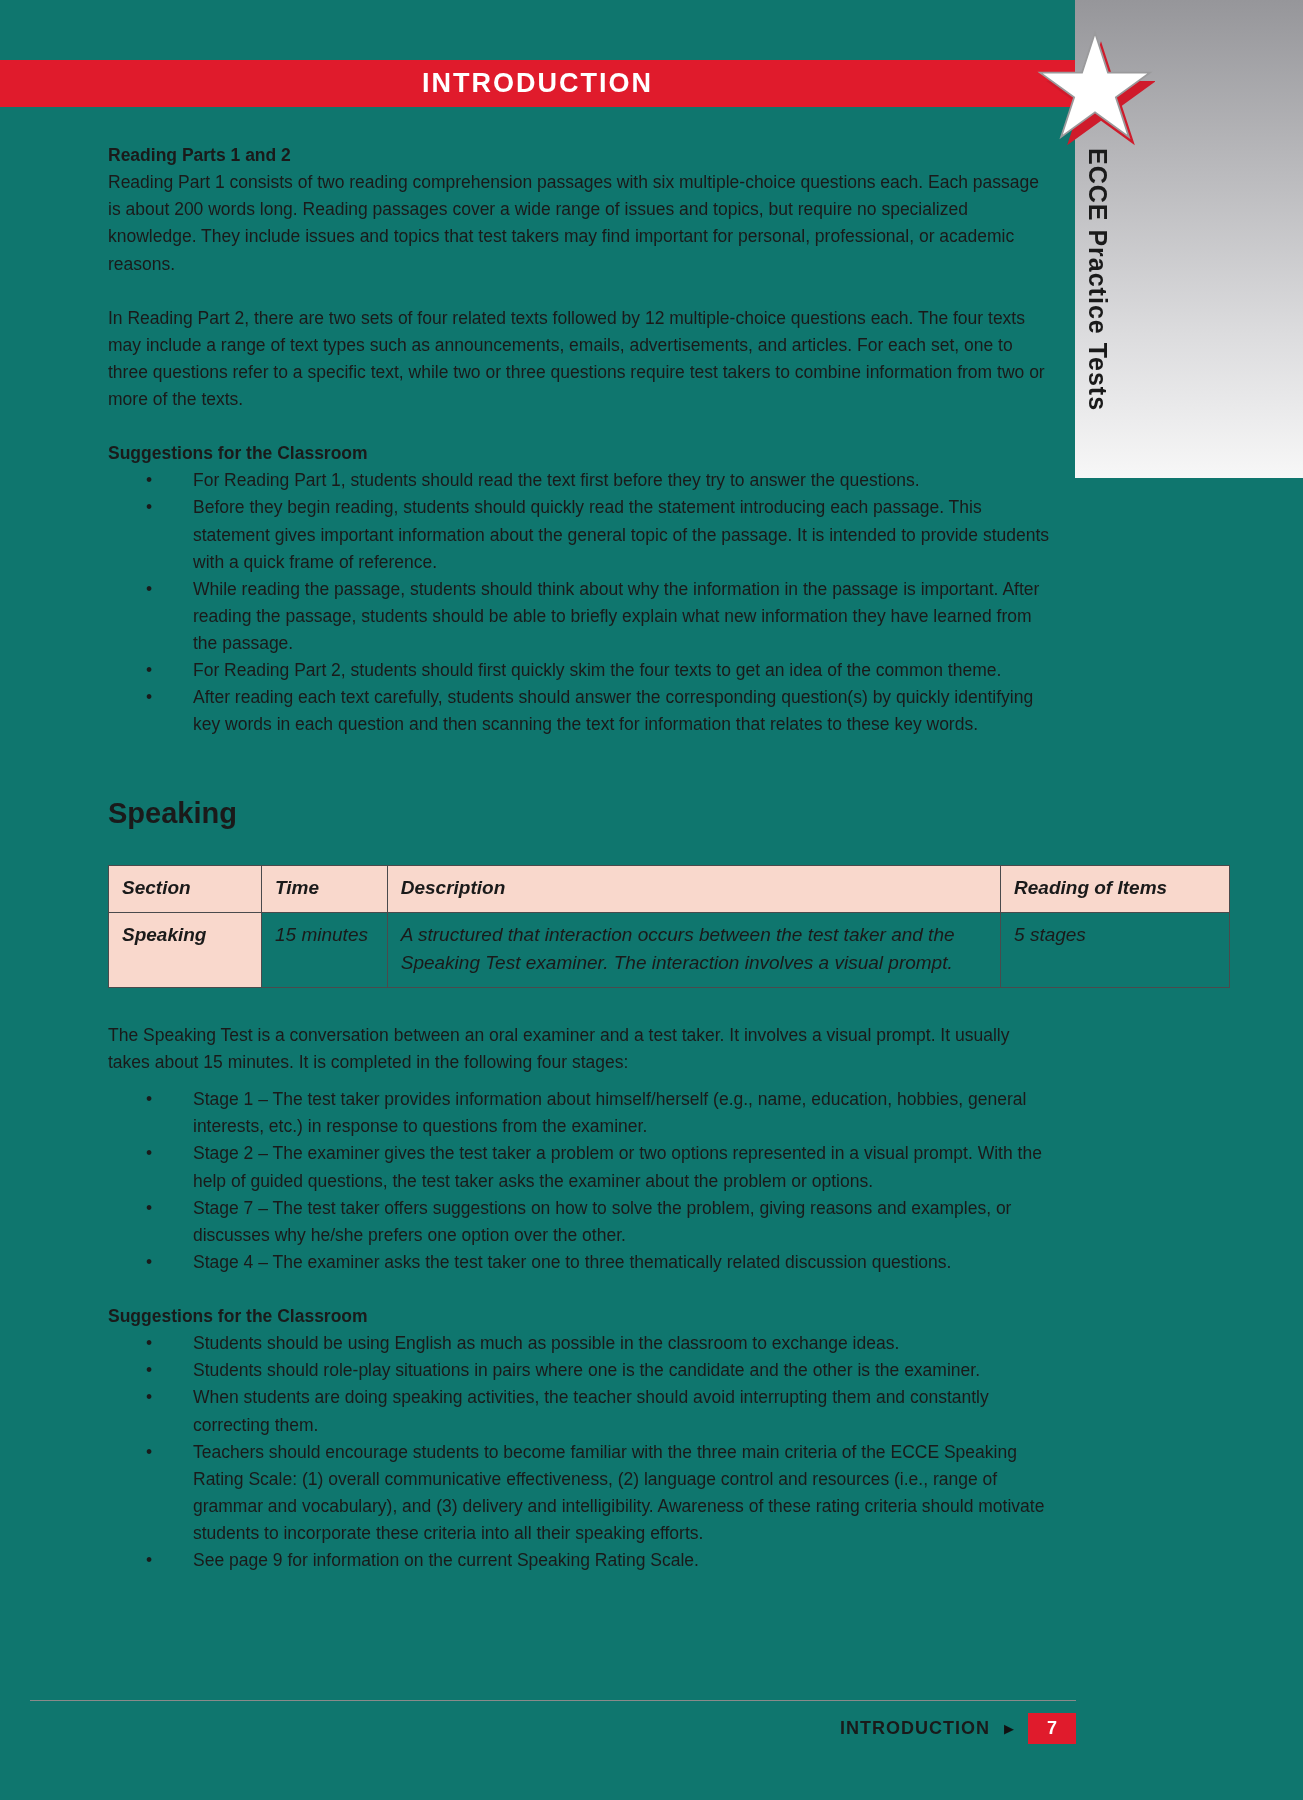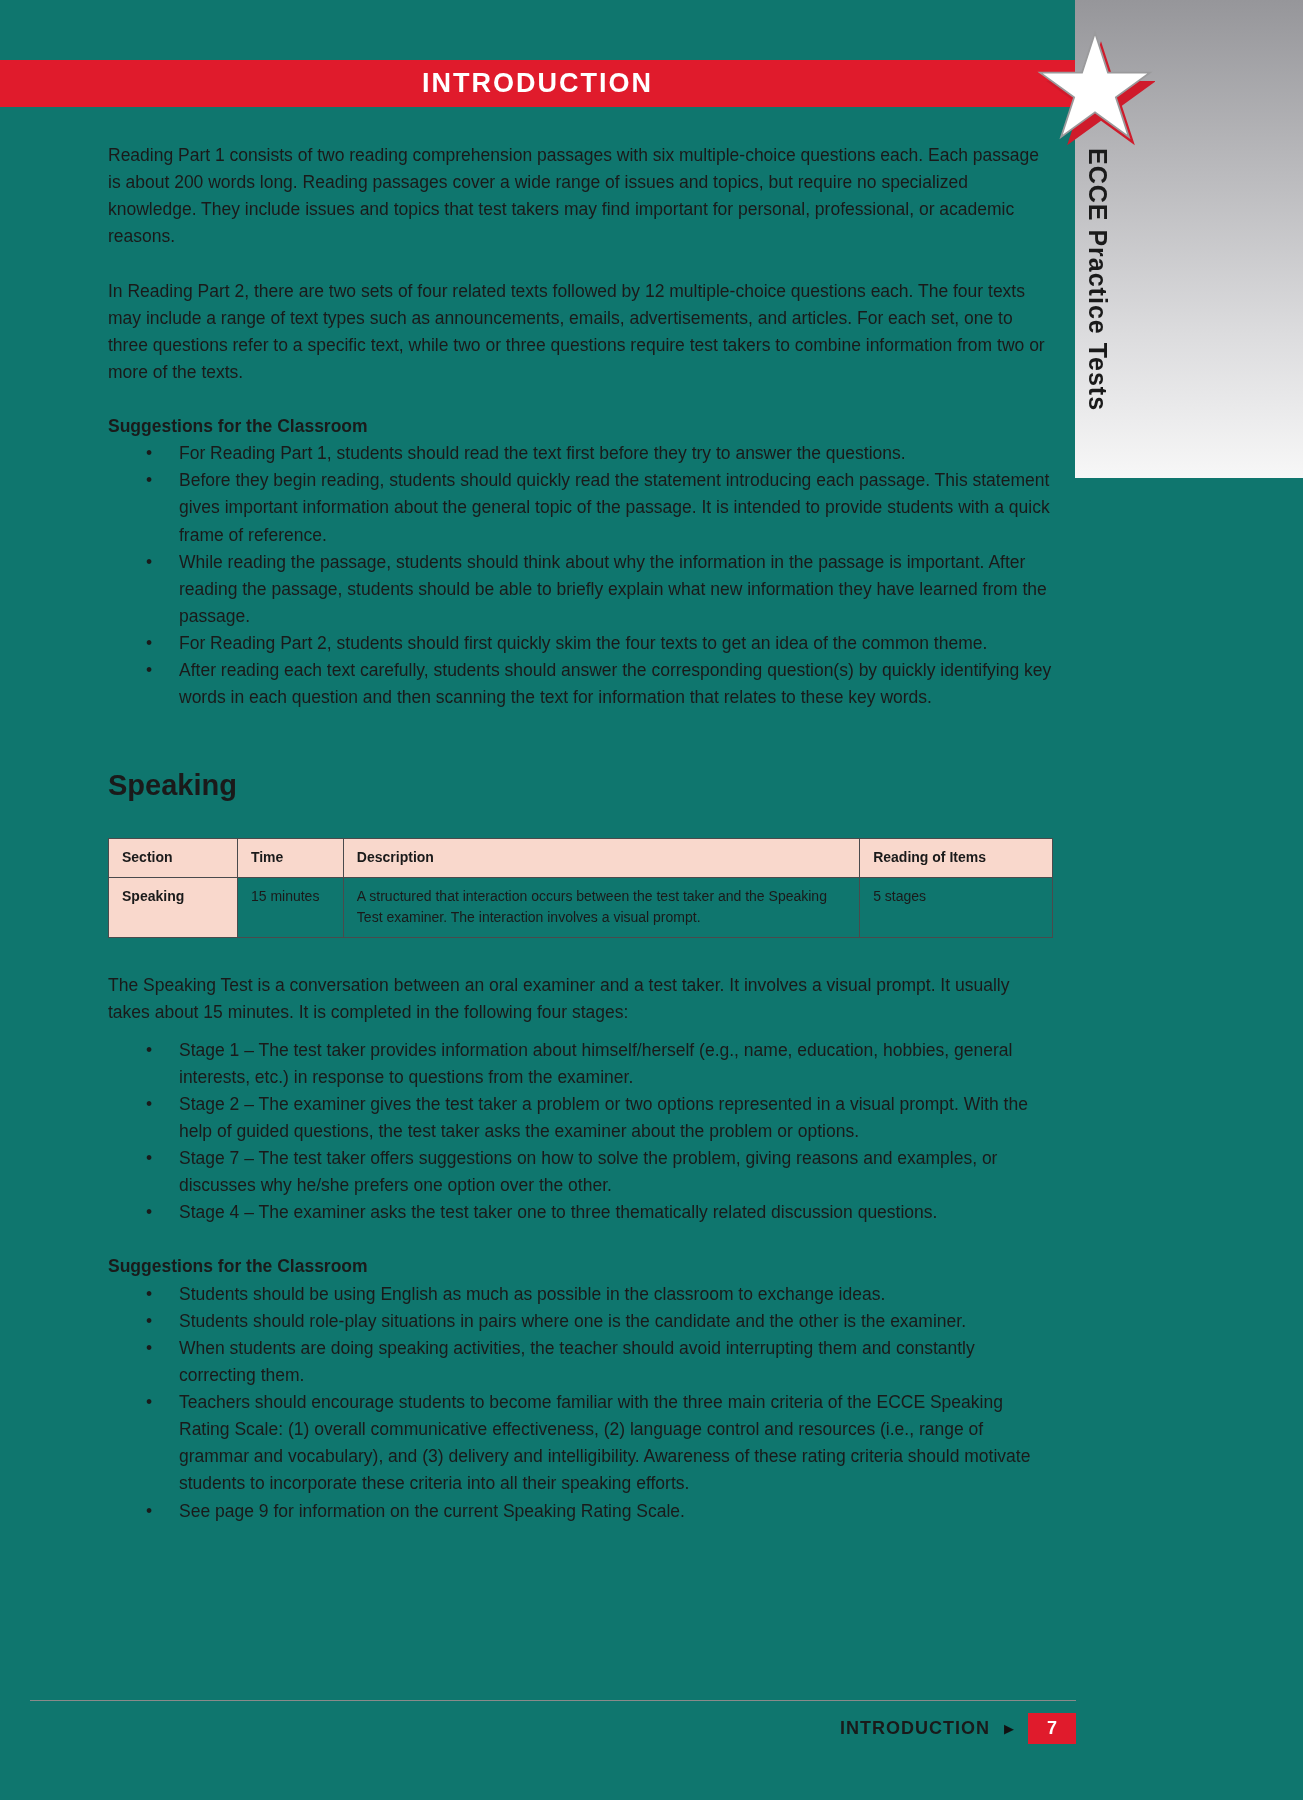--- a/index.html
+++ b/index.html
@@ -73,34 +73,35 @@
   ul.bullets li {
     display: flex;
     align-items: flex-start;
   }
   ul.bullets .marker {
     width: 33px;
     padding-left: 38px;
     flex: 0 0 71px;
     text-align: left;
   }
-  ul.bullets .btext { flex: 1; }
+  ul.bullets .btext { flex: 1; margin-left: 14px; }
 
   .big-heading {
     font-size: 29px;
     font-weight: bold;
     margin: 52px 0 30px 0;
   }
 
   
   table.spec-table {
     border-collapse: collapse;
-    width: 945px;
+    width: 1122px;
     margin-bottom: 34px;
-    font-size: 14px;
+    font-size: 19px;
+    font-style: italic;
   }
   table.spec-table th, table.spec-table td {
     border: 1px solid #4a4a4c;
     vertical-align: top;
     text-align: left;
     padding: 8px 13px 9px 13px;
     line-height: 1.5;
   }
   table.spec-table th { font-weight: bold; background: #f9d8cc; }
   td.section-cell { font-weight: bold; background: #f9d8cc; }
@@ -157,20 +158,21 @@
       <svg width="120" height="120" viewBox="0 0 100 100">
         <polygon points="50,4 60.8,37.2 95.7,37.2 67.4,57.7 78.2,90.8 50,70.3 21.8,90.8 32.6,57.7 4.3,37.2 39.2,37.2" fill="#cf1b2b" transform="translate(5,7)"></polygon>
         <polygon points="50,4 60.8,37.2 95.7,37.2 67.4,57.7 78.2,90.8 50,70.3 21.8,90.8 32.6,57.7 4.3,37.2 39.2,37.2" fill="#ffffff" stroke="#9a9a9c" stroke-width="1.5"></polygon>
       </svg>
     </div>
     <div class="vertical-label">ECCE Practice Tests</div>
   </div>
 
   <div class="content">
 
+    <div class="bold-heading">Reading Parts 1 and 2</div>
     <div class="para">Reading Part 1 consists of two reading comprehension passages with six multiple-choice questions each. Each passage is about 200 words long. Reading passages cover a wide range of issues and topics, but require no specialized knowledge. They include issues and topics that test takers may find important for personal, professional, or academic reasons.</div>
     <div class="para">In Reading Part 2, there are two sets of four related texts followed by 12 multiple-choice questions each. The four texts may include a range of text types such as announcements, emails, advertisements, and articles. For each set, one to three questions refer to a specific text, while two or three questions require test takers to combine information from two or more of the texts.</div>
 
     <div class="bold-heading">Suggestions for the Classroom</div>
     <ul class="bullets">
       <li>
         <span class="marker">•</span>
         <span class="btext">For Reading Part 1, students should read the text first before they try to answer the questions.</span>
       </li>
       <li>

